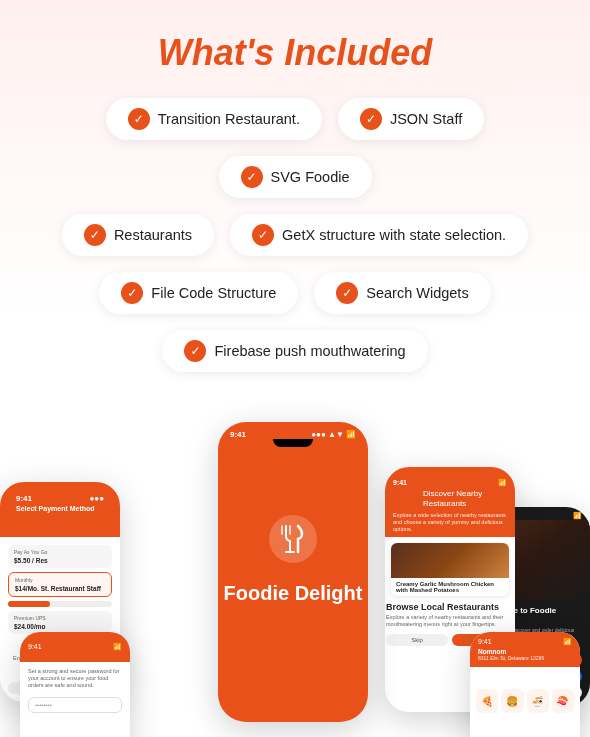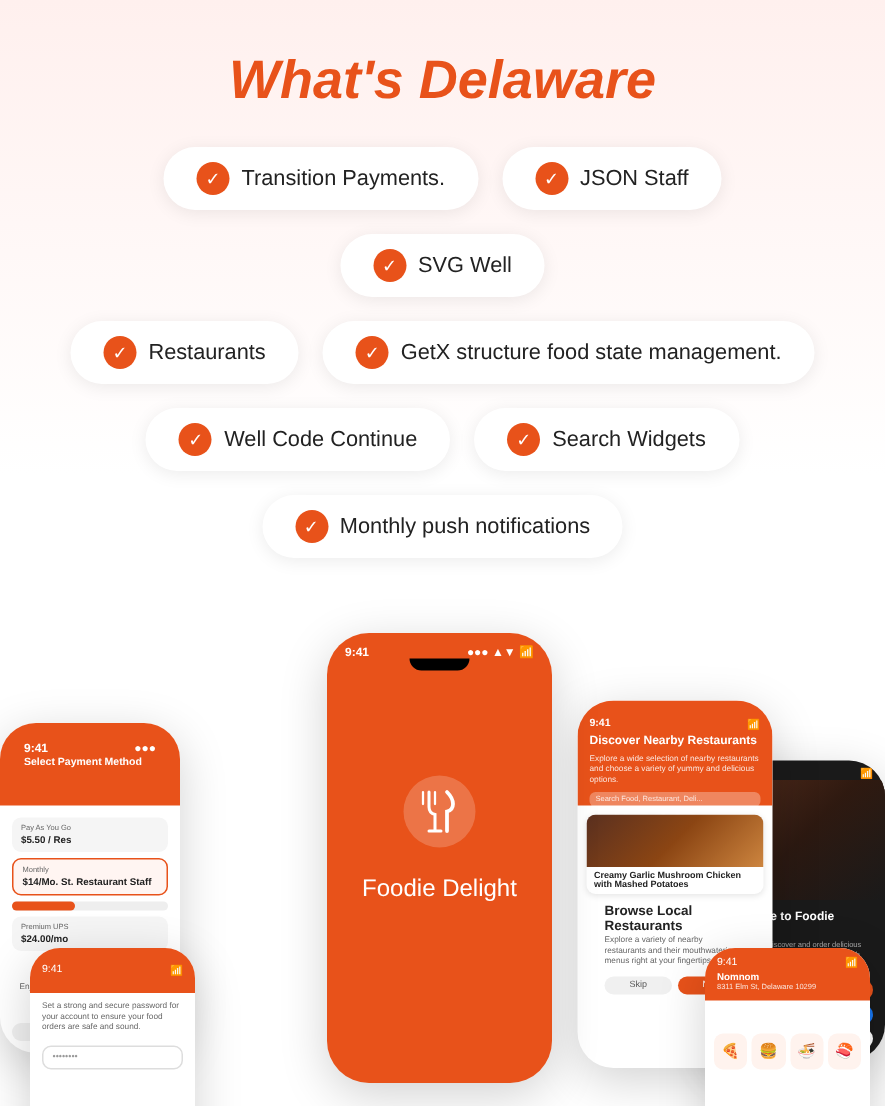--- a/index.html
+++ b/index.html
@@ -112,22 +112,22 @@
     .fork-icon {
       width: 60px;
       height: 60px;
       display: flex;
       align-items: center;
       justify-content: center;
     }
 
     .phone-app-name {
       color: white;
-      font-size: 16px;
-      font-weight: 400;
+      font-size: 20px;
+      font-weight: 700;
       text-align: center;
       line-height: 1.2;
     }
 
     
     .phone-left {
       width: 120px;
       height: 220px;
       left: 0px;
       top: 80px;
@@ -238,23 +238,24 @@
     .phone-right-header {
       background: #e8521a;
       height: 70px;
       padding: 8px;
       border-radius: 0;
     }
 
     .discover-text {
       color: white;
       font-size: 8px;
-      font-weight: 700;
+      font-weight: 400;
       line-height: 1.2;
       margin-bottom: 4px;
+      margin-left: 30px;
     }
 
     .discover-sub {
       color: rgba(255,255,255,0.85);
       font-size: 5.5px;
       line-height: 1.3;
     }
 
     .search-bar {
       background: rgba(255,255,255,0.3);
@@ -297,21 +298,21 @@
     }
 
     .restaurant-info {
       padding: 3px 5px;
       font-size: 6px;
       font-weight: 600;
       color: #222;
     }
 
     .phone-right-footer {
-      padding: 0 18px 6px;
+      padding: 0 1px 6px;
     }
 
     .browse-title {
       font-size: 9px;
       font-weight: 700;
       color: #222;
       margin-bottom: 2px;
     }
 
     .browse-sub {
@@ -479,65 +480,65 @@
       padding: 2px 4px;
       font-size: 5px;
       color: rgba(255,255,255,0.8);
       margin-top: 3px;
     }
   </style>
 </head>
 <body>
 
 <div class="header">
-  <h1>What's Delaware</h1>
+  <h1>What's Included</h1>
 </div>
 
 <div class="features-grid">
   <div class="features-row">
     <div class="feature-pill">
       <div class="check-icon">✓</div>
-      <span>Transition Payments.</span>
+      <span>Transition Restaurant.</span>
     </div>
     <div class="feature-pill">
       <div class="check-icon">✓</div>
       <span>JSON Staff</span>
     </div>
     <div class="feature-pill">
       <div class="check-icon">✓</div>
-      <span>SVG Well</span>
+      <span>SVG Foodie</span>
     </div>
   </div>
 
   <div class="features-row">
     <div class="feature-pill">
       <div class="check-icon">✓</div>
       <span>Restaurants</span>
     </div>
     <div class="feature-pill">
       <div class="check-icon">✓</div>
-      <span>GetX structure food state management.</span>
+      <span>GetX structure with state selection.</span>
     </div>
   </div>
 
   <div class="features-row">
     <div class="feature-pill">
       <div class="check-icon">✓</div>
-      <span>Well Code Continue</span>
+      <span>File Code Structure</span>
     </div>
     <div class="feature-pill">
       <div class="check-icon">✓</div>
       <span>Search Widgets</span>
     </div>
   </div>
 
   <div class="features-row">
     <div class="feature-pill">
       <div class="check-icon">✓</div>
-      <span>Monthly push notifications</span>
+      <span>Firebase push mouthwatering</span>
     </div>
   </div>
 </div>
 
 <div class="phones-section">
 
   <div class="phone phone-left">
     <div class="phone-left-header">
       <div class="phone-status-bar" style="color:white;padding:4px 8px 0;">
         <span>9:41</span>

